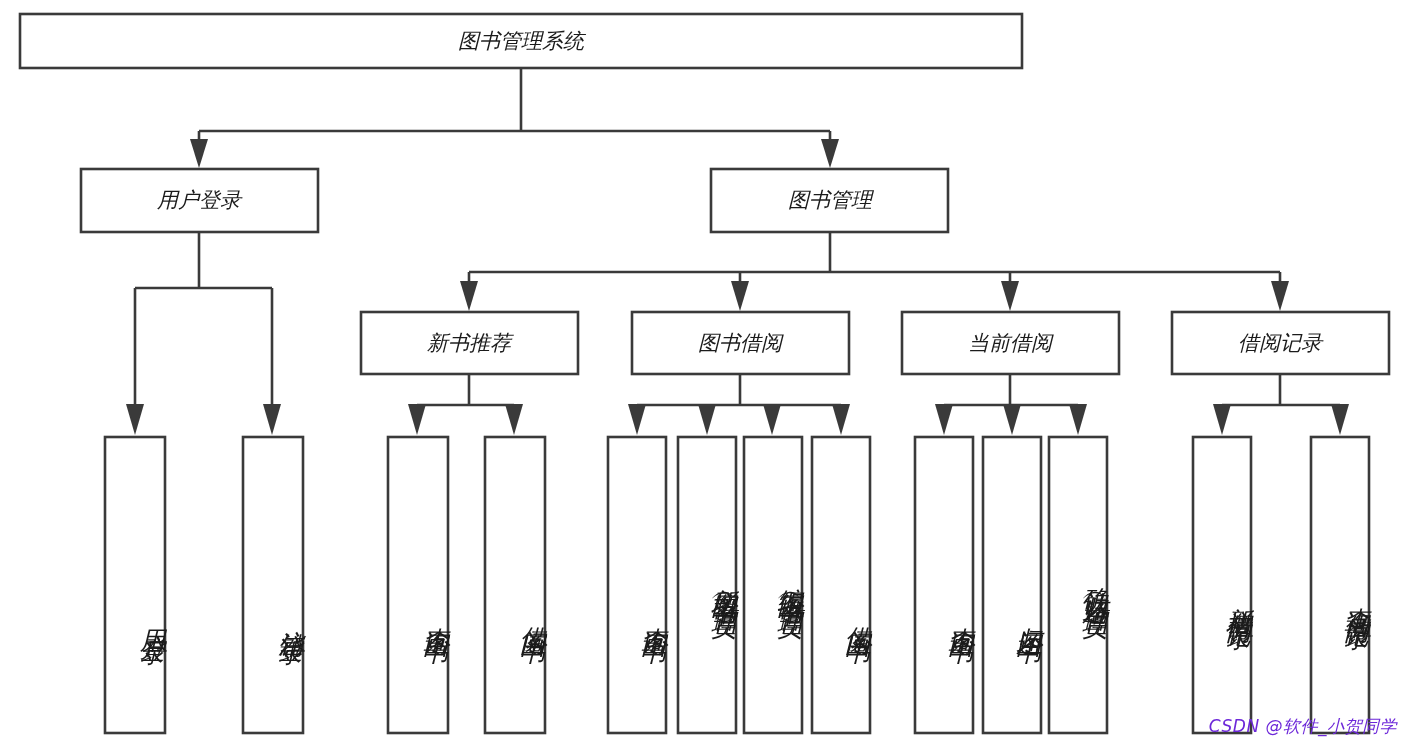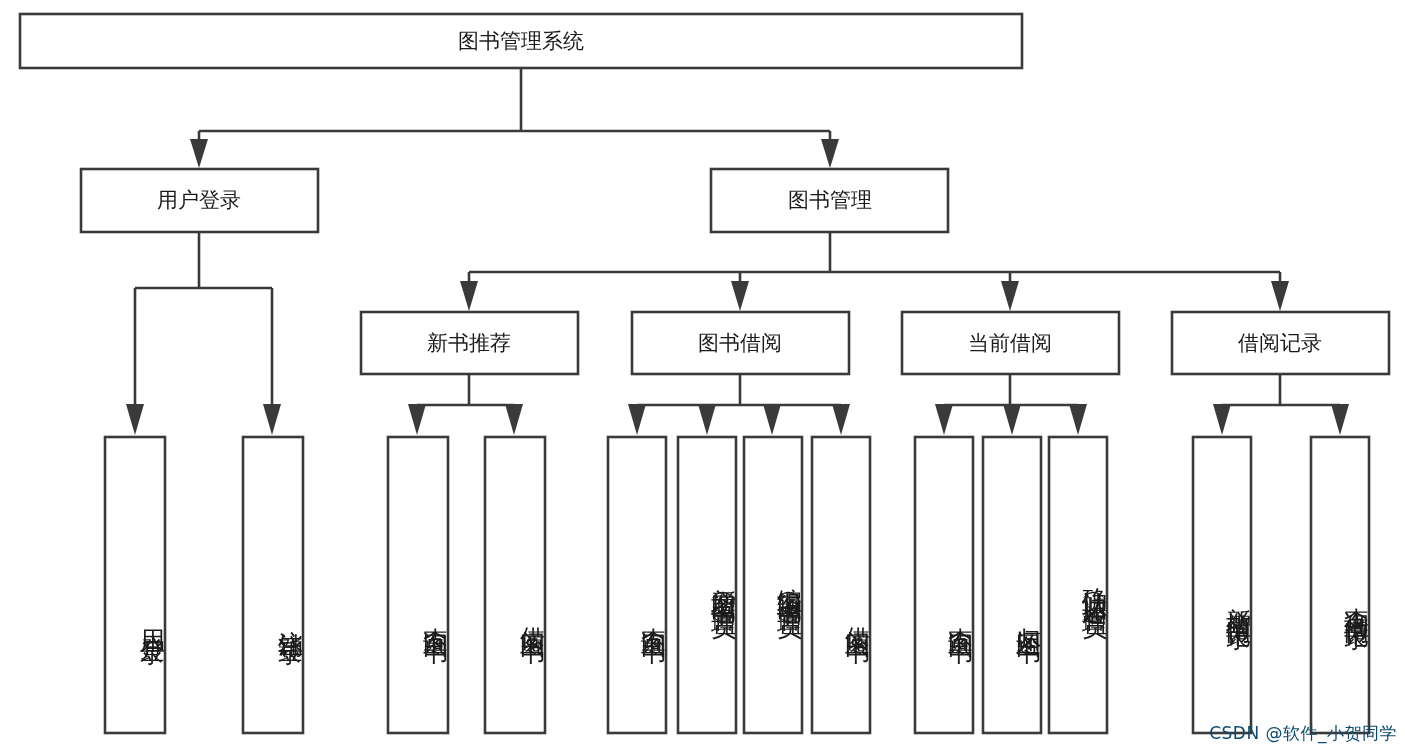--- a/index.html
+++ b/index.html
@@ -11,20 +11,21 @@
     width: 1405px;
     height: 747px;
     font-family: "DejaVu Sans", "Liberation Sans", sans-serif;
     overflow: hidden;
   }
   #diagram-root {
     position: relative;
     width: 1405px;
     height: 747px;
     background: #ffffff;
+    font-style: italic;
   }
   svg#tree-svg {
     position: absolute;
     left: 0;
     top: 0;
     width: 1405px;
     height: 747px;
     display: block;
   }
   .node-box {
@@ -61,24 +62,24 @@
     color: #1b1b1b;
     white-space: nowrap;
     display: flex;
     align-items: flex-start;
     justify-content: center;
     pointer-events: none;
   }
   .watermark {
     position: absolute;
     right: 8px;
-    bottom: 2px;
+    bottom: 9px;
     font-family: "DejaVu Sans", "Liberation Sans", sans-serif;
     font-size: 17px;
-    color: #0c4a6e;
+    color: #6d28d9;
     letter-spacing: 0.5px;
     white-space: nowrap;
   }
 </style>
 </head>
 <body>
 
 <div id="diagram-root">
 
   <svg id="tree-svg" viewBox="0 0 1405 747">

